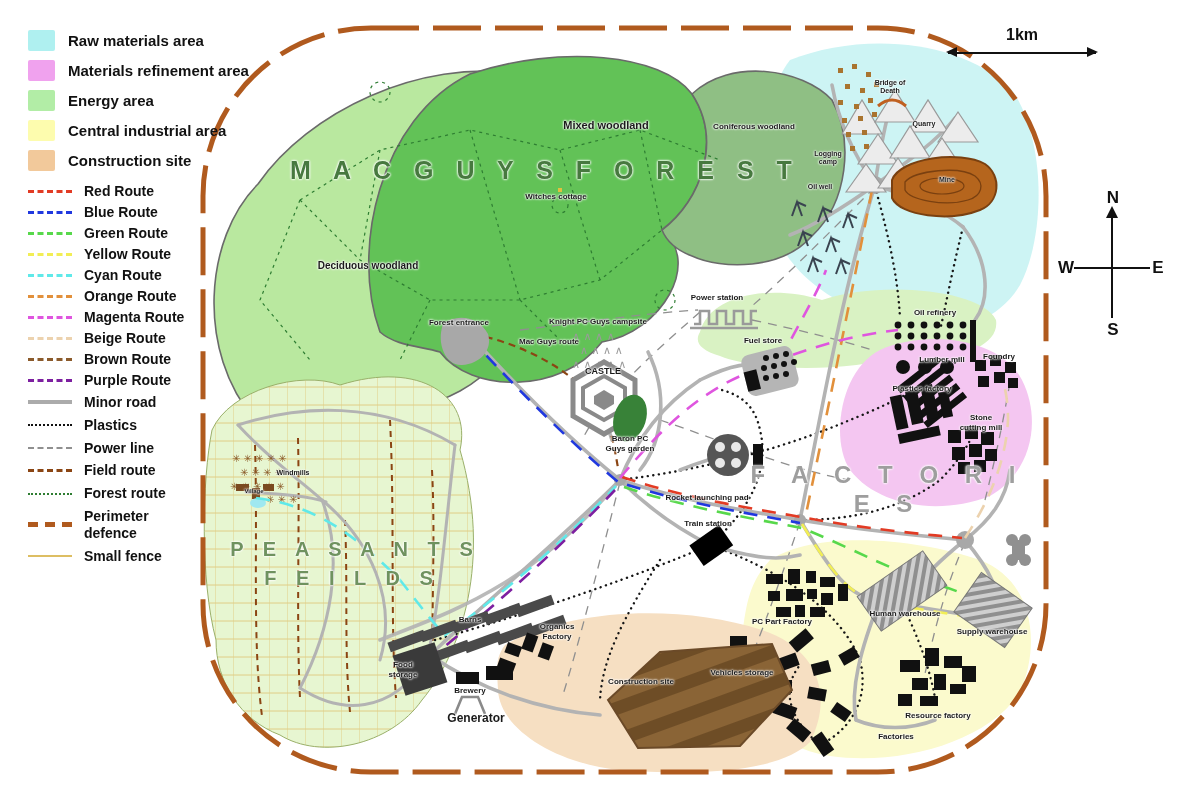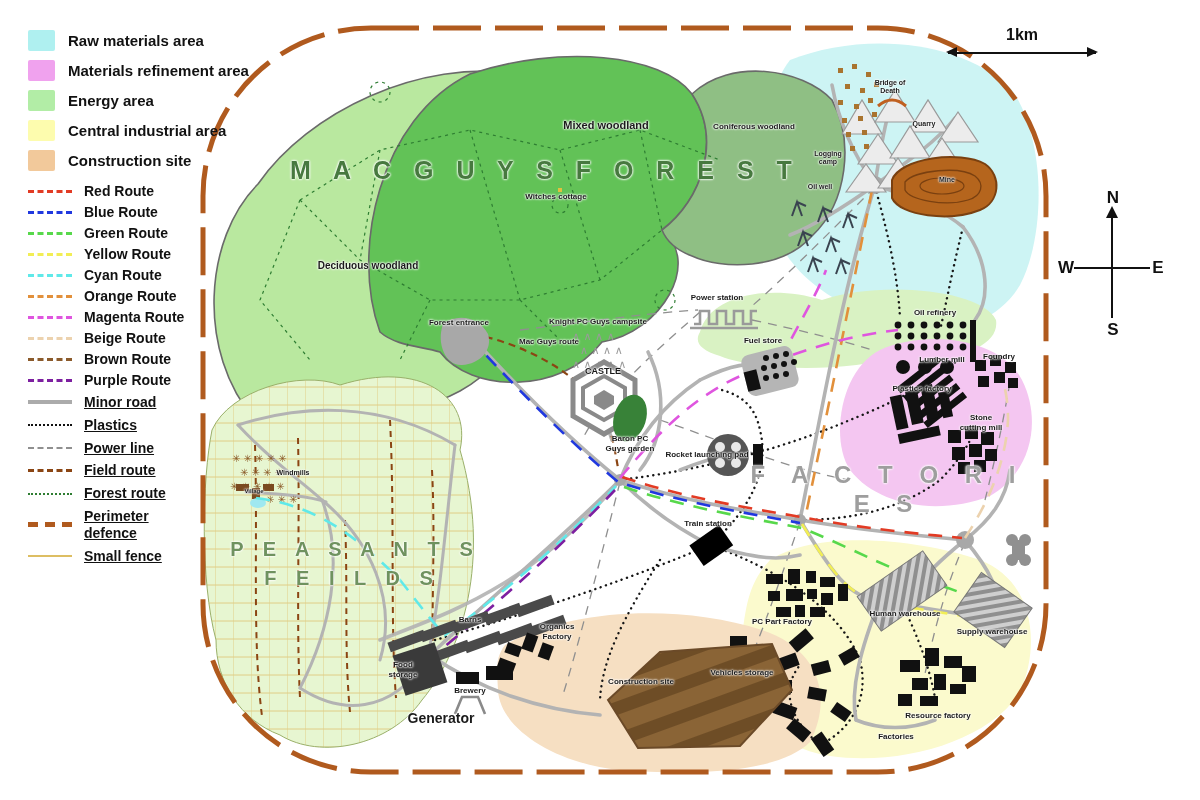--- a/index.html
+++ b/index.html
@@ -9,21 +9,21 @@
   
   .legend{position:absolute;left:28px;top:30px;width:250px;z-index:5;}
   .lg-row{display:flex;align-items:center;gap:13px;margin-bottom:9px;}
   .lg-swatch{width:27px;height:21px;border-radius:2px;flex:0 0 auto;}
   .lg-area-label{font-size:15px;font-weight:bold;color:#111;}
   .rt-row{display:flex;align-items:center;gap:12px;margin-bottom:5px;}
   .rt-dash{width:44px;height:0;flex:0 0 auto;}
   .rt-label{font-size:14px;font-weight:bold;color:#111;}
   .lt-row{display:flex;align-items:center;gap:12px;margin-bottom:6px;}
   .lt-sample{width:44px;height:0;flex:0 0 auto;}
-  .lt-label{font-size:14px;font-weight:bold;color:#111;max-width:100px;line-height:1.2;text-decoration:underline;}
+  .lt-label{font-size:14px;font-weight:bold;color:#111;max-width:100px;line-height:1.2;}
   .lt-minor{border-top:4px solid #ababab;}
   .lt-rail{border-top:2px dotted #111;}
   .lt-power{border-top:2px dashed #8f8f8f;}
   .lt-field{border-top:3px dashed #8b4513;}
   .lt-forest{border-top:2px dotted #2e7d32;}
   .lt-fence{border-top:2px solid #ddbe63;}
   .lt-perim{border-top:5px dashed #b05a1e;}
   
   #map-labels{position:absolute;inset:0;z-index:4;pointer-events:none;}
   .map-label{position:absolute;transform:translate(-50%,-50%);font-weight:bold;
@@ -434,37 +434,37 @@
       <div class="map-label" style="left: 630px; top: 444px; font-size: 8px;">Baron PC
 Guys garden</div>
       <div class="map-label" style="left: 717px; top: 298px; font-size: 8px;">Power station</div>
       <div class="map-label" style="left: 763px; top: 341px; font-size: 8px;">Fuel store</div>
       <div class="map-label" style="left: 914px; top: 313px; font-size: 8px; margin-left: 21px;">Oil refinery</div>
       <div class="map-label" style="left: 942px; top: 360px; font-size: 8px;">Lumber mill</div>
       <div class="map-label" style="left: 999px; top: 357px; font-size: 8px;">Foundry</div>
       <div class="map-label" style="left: 922px; top: 389px; font-size: 8px;">Plastics factory</div>
       <div class="map-label" style="left: 981px; top: 423px; font-size: 8px;">Stone
 cutting mill</div>
-      <div class="map-label" style="left: 707px; top: 455px; font-size: 8px;">Rocket launching pad</div>
+      <div class="map-label" style="left: 707px; top: 498px; font-size: 8px;">Rocket launching pad</div>
       <div class="map-label" style="left: 888px; top: 490px; font-size: 24px; color: rgb(158, 158, 158); letter-spacing: 10px;">F A C T O R I E S</div>
       <div class="map-label" style="left: 708px; top: 524px; font-size: 8px;">Train station</div>
       <div class="map-label" style="left: 782px; top: 622px; font-size: 8px;">PC Part Factory</div>
       <div class="map-label" style="left: 905px; top: 614px; font-size: 8px;">Human warehouse</div>
       <div class="map-label" style="left: 992px; top: 632px; font-size: 8px;">Supply warehouse</div>
       <div class="map-label" style="left: 938px; top: 716px; font-size: 8px;">Resource factory</div>
       <div class="map-label" style="left: 896px; top: 737px; font-size: 8px;">Factories</div>
       <div class="map-label" style="left: 742px; top: 673px; font-size: 8px;">Vehicles storage</div>
       <div class="map-label" style="left: 641px; top: 682px; font-size: 8px;">Construction site</div>
       <div class="map-label" style="left: 470px; top: 620px; font-size: 8px;">Barns</div>
       <div class="map-label" style="left: 529px; top: 632px; font-size: 8px; margin-left: 28px;">Organics
 Factory</div>
       <div class="map-label" style="left: 403px; top: 670px; font-size: 8px;">Food
 storage</div>
       <div class="map-label" style="left: 470px; top: 691px; font-size: 8px;">Brewery</div>
-      <div class="map-label" style="left: 441px; top: 718px; font-size: 14px;">Generator</div>
+      <div class="map-label" style="left: 476px; top: 718px; font-size: 12px;">Generator</div>
       <div class="map-label" style="left: 293px; top: 473px; font-size: 7px;">Windmills</div>
       <div class="map-label" style="left: 254px; top: 492px; font-size: 6px;">Village</div>
       <div class="map-label" style="left: 355px; top: 549px; font-size: 20px; color: rgb(111, 146, 95); letter-spacing: 7px;">P E A S A N T S</div>
       <div class="map-label" style="left: 352px; top: 578px; font-size: 20px; color: rgb(111, 146, 95); letter-spacing: 7px;">F E I L D S</div>
       <div class="map-label" style="left: 890px; top: 87px; font-size: 7px;">Bridge of
 Death</div>
       <div class="map-label" style="left: 924px; top: 124px; font-size: 7px;">Quarry</div>
       <div class="map-label" style="left: 828px; top: 158px; font-size: 7px;">Logging
 camp</div>
       <div class="map-label" style="left: 820px; top: 187px; font-size: 7px;">Oil well</div>

